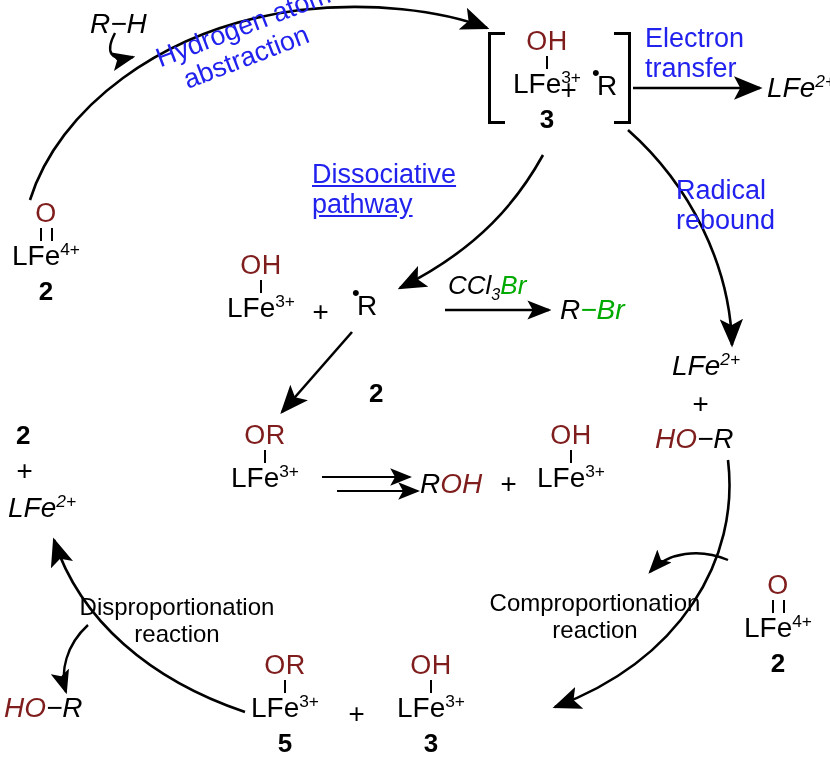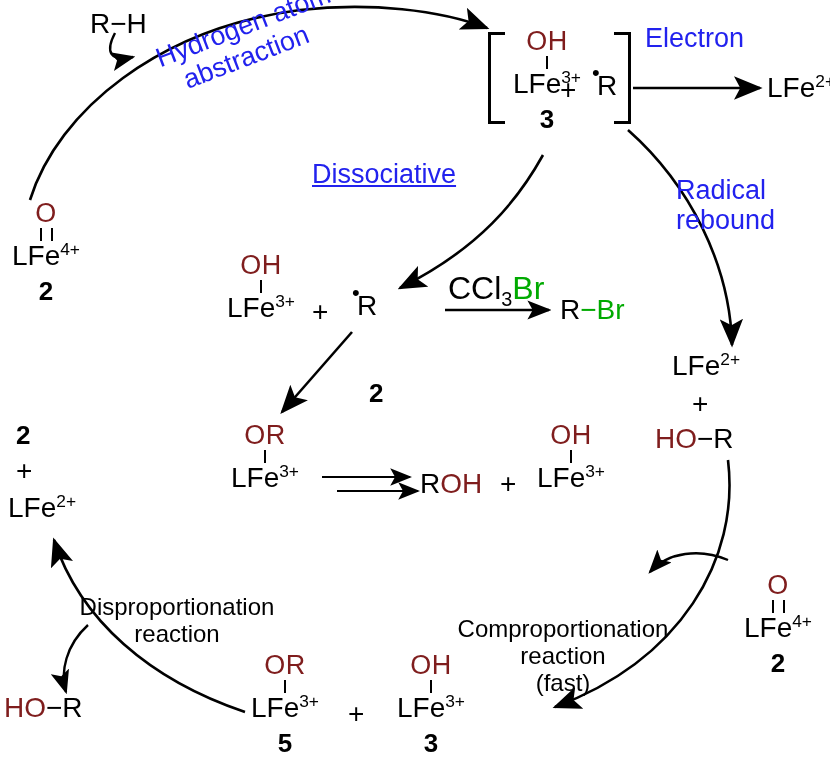--- a/index.html
+++ b/index.html
@@ -72,20 +72,21 @@
   .cplx .num {
     display: block;
     font-size: 26px;
     font-weight: bold;
     margin-top: 6px;
   }
   .plain {
     position: absolute;
     font-size: 28px;
     white-space: nowrap;
+    font-style: italic;
   }
   .txtblue {
     position: absolute;
     color: #2222ee;
     font-size: 27px;
     white-space: nowrap;
     line-height: 1.1;
   }
   .txtblack {
     position: absolute;
@@ -175,54 +176,56 @@
 
   <div class="plain" style="left:560px; top:74px;">+</div>
 
   <div style="position:absolute; left:592px; top:62px;">
     <span style="position:absolute; left:0px; top:0px; font-size:22px; line-height:1;">•</span>
     <span style="position:absolute; left:5px; top:8px; font-size:28px;">R</span>
   </div>
 
   <div class="txtblue" style="left:645px; top:24px; width:160px;">
     <div>Electron</div>
+    <div>transfer</div>
   </div>
 
   <div class="plain" style="left:767px; top:72px;"><span>LFe</span><span class="sup">2+</span></div>
 
   <div class="cplx" style="left:8px; top:200px; width:76px;">
     <span class="top red">O</span>
     <span class="dbond"></span>
     <span class="base"><span>LFe</span><span class="sup">4+</span></span>
     <span class="num">2</span>
   </div>
 
   <div class="txtblue" style="left:312px; top:160px; width:200px;text-decoration:underline;">
     <div>Dissociative</div>
+    <div>pathway</div>
   </div>
 
   <div class="txtblue" style="left:676px; top:176px; width:160px; text-align:left;">
     <div>Radical</div>
     <div>rebound</div>
   </div>
 
   <div class="cplx" style="left:218px; top:252px; width:86px;">
     <span class="top red">OH</span>
     <span class="bond"></span>
     <span class="base"><span>LFe</span><span class="sup">3+</span></span>
   </div>
 
   <div class="plain" style="left:312px; top:296px;">+</div>
 
   <div style="position:absolute; left:352px; top:282px;">
     <span style="position:absolute; left:0px; top:0px; font-size:22px; line-height:1;">•</span>
     <span style="position:absolute; left:5px; top:8px; font-size:28px;">R</span>
   </div>
 
-  <div class="plain" style="left:448px; top:270px; font-size:32px;"><span>CC</span><span>l</span><span class="sub">3</span><span class="green">Br</span></div>
+  <div class="plain" style="left:448px; top:270px; font-size:26px;"><span>CC</span><span>l</span><span class="sub">3</span><span class="green">Br</span></div>
 
   <div class="plain" style="left:560px; top:294px;"><span>R</span><span class="green">−</span><span class="green">Br</span></div>
 
   <div class="boldnum" style="left:369px; top:378px;">2</div>
 
   <div class="plain" style="left:672px; top:350px;"><span>LFe</span><span class="sup">2+</span></div>
 
   <div class="plain" style="left:692px; top:388px;">+</div>
 
   <div class="plain" style="left:655px; top:423px;"><span class="red">HO</span><span>−</span><span>R</span></div>
@@ -240,24 +243,23 @@
   <div class="plain" style="left:420px; top:468px;"><span>R</span><span class="red">OH</span></div>
 
   <div class="plain" style="left:500px; top:468px;">+</div>
 
   <div class="cplx" style="left:528px; top:422px; width:86px;">
     <span class="top red">OH</span>
     <span class="bond"></span>
     <span class="base"><span>LFe</span><span class="sup">3+</span></span>
   </div>
 
-  <div class="txtblack" style="left:428px; top:590px; width:270px;margin-top:26px;">
+  <div class="txtblack" style="left:460px; top:590px; width:270px;">
     <div>Comproportionation</div>
     <div>reaction</div>
-    <div>(fast)</div>
   </div>
 
   <div class="cplx" style="left:740px; top:572px; width:76px;">
     <span class="top red">O</span>
     <span class="dbond"></span>
     <span class="base"><span>LFe</span><span class="sup">4+</span></span>
     <span class="num">2</span>
   </div>
 
   <div class="txtblack" style="left:72px; top:594px; width:210px;">

